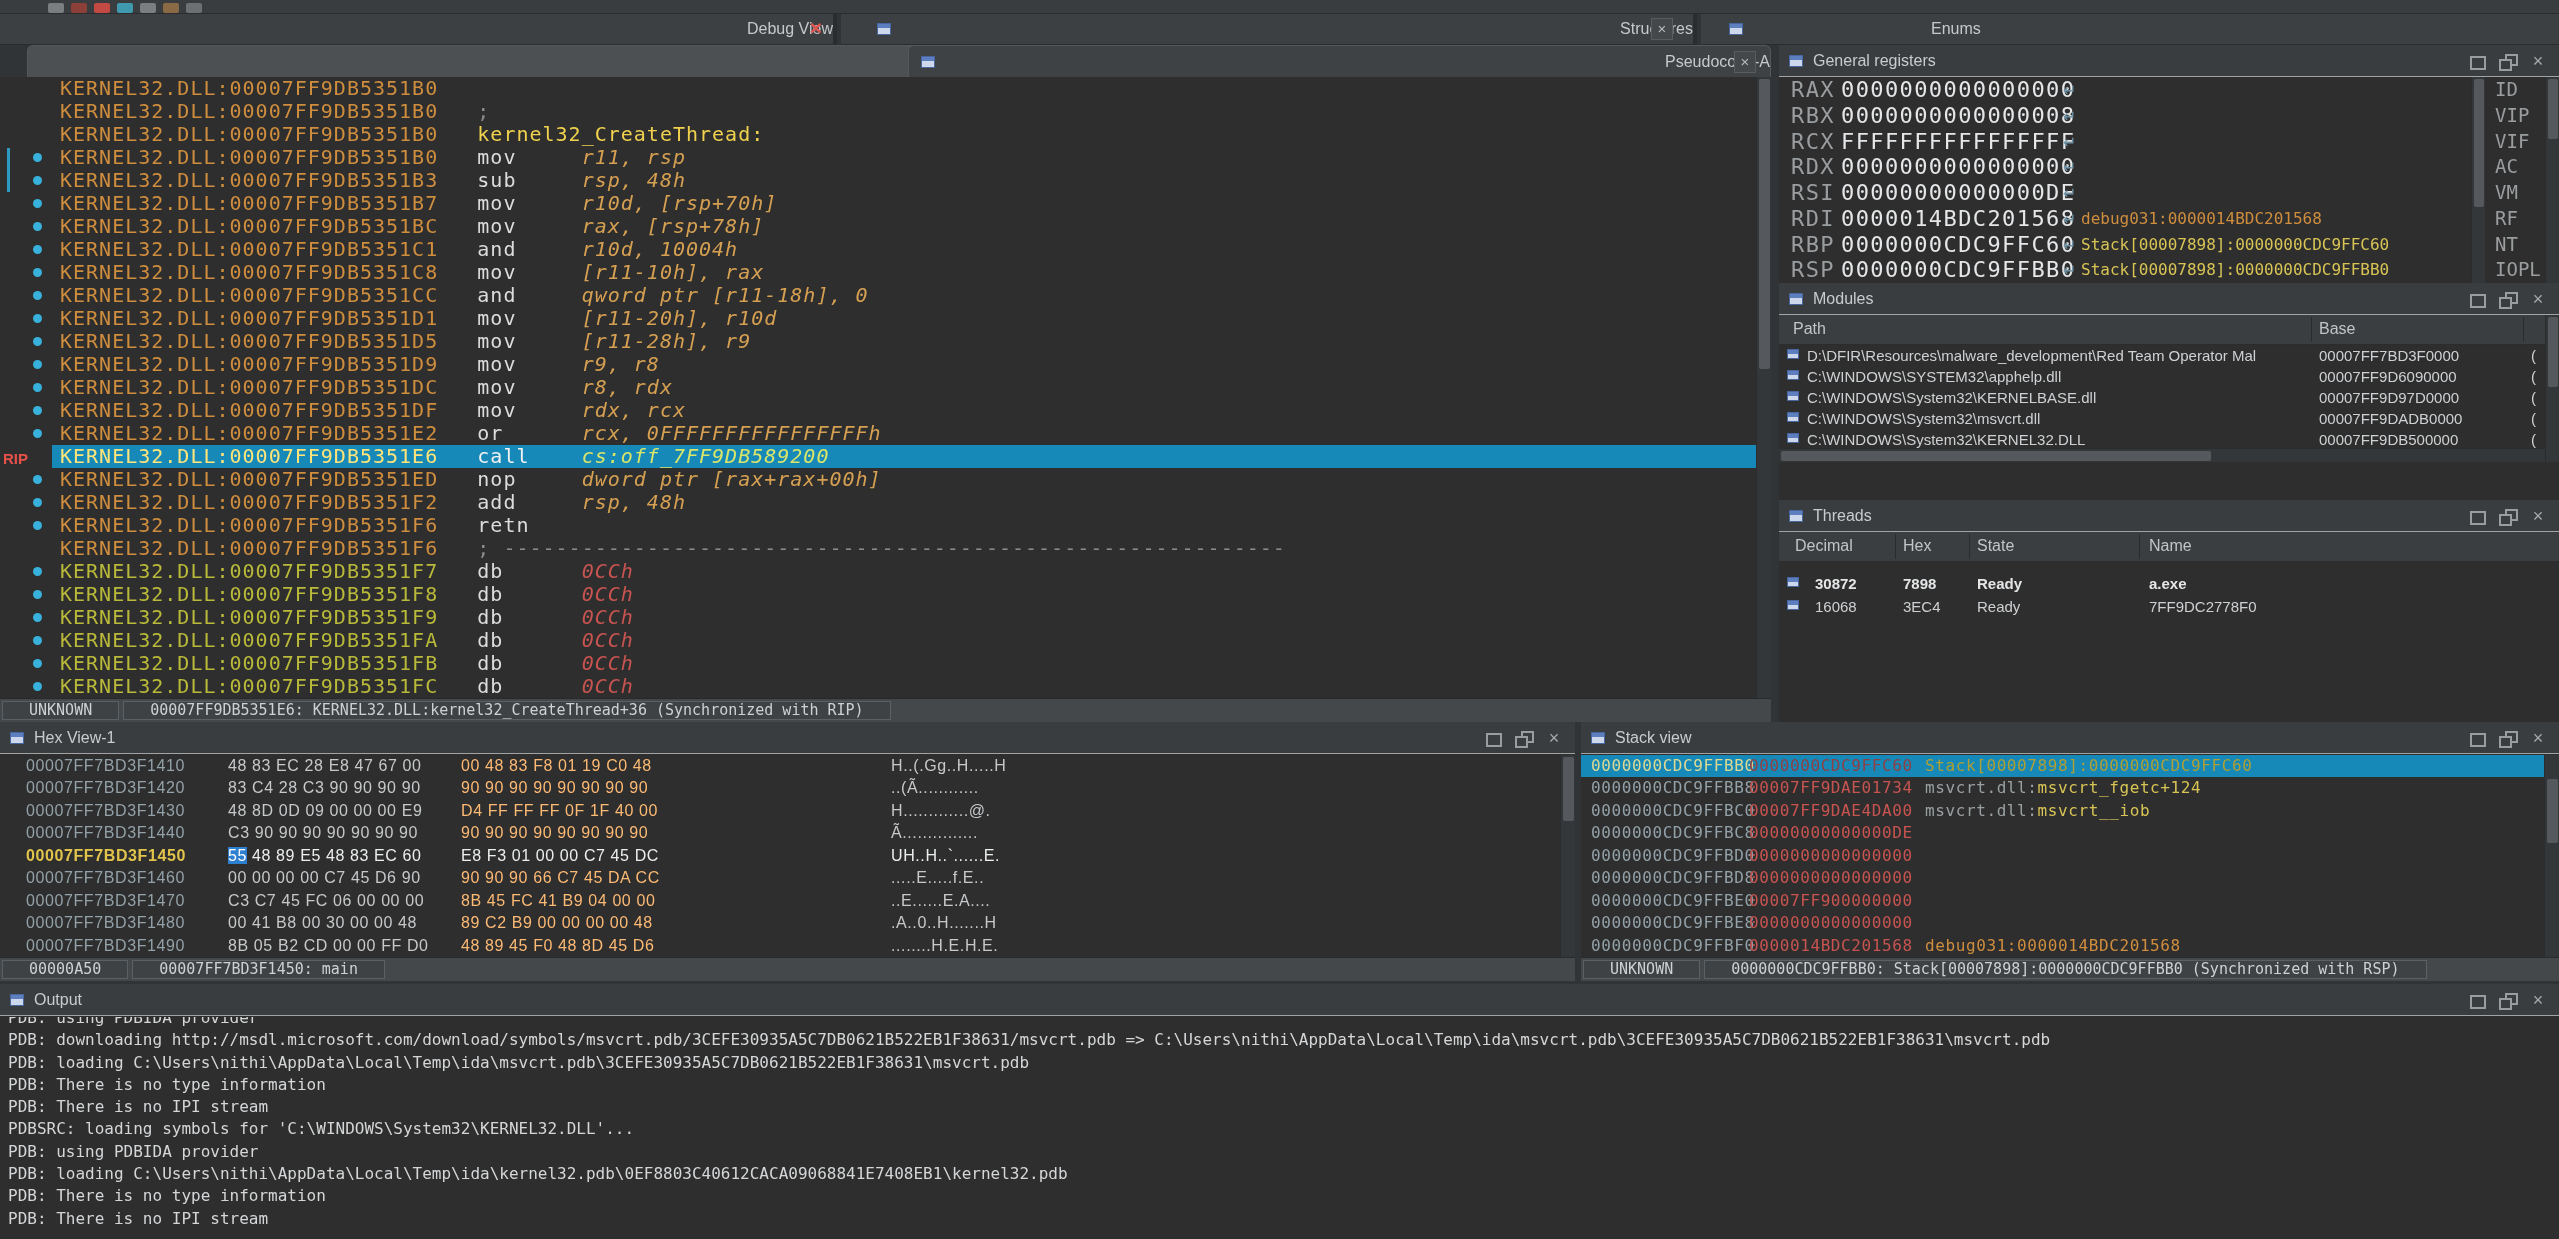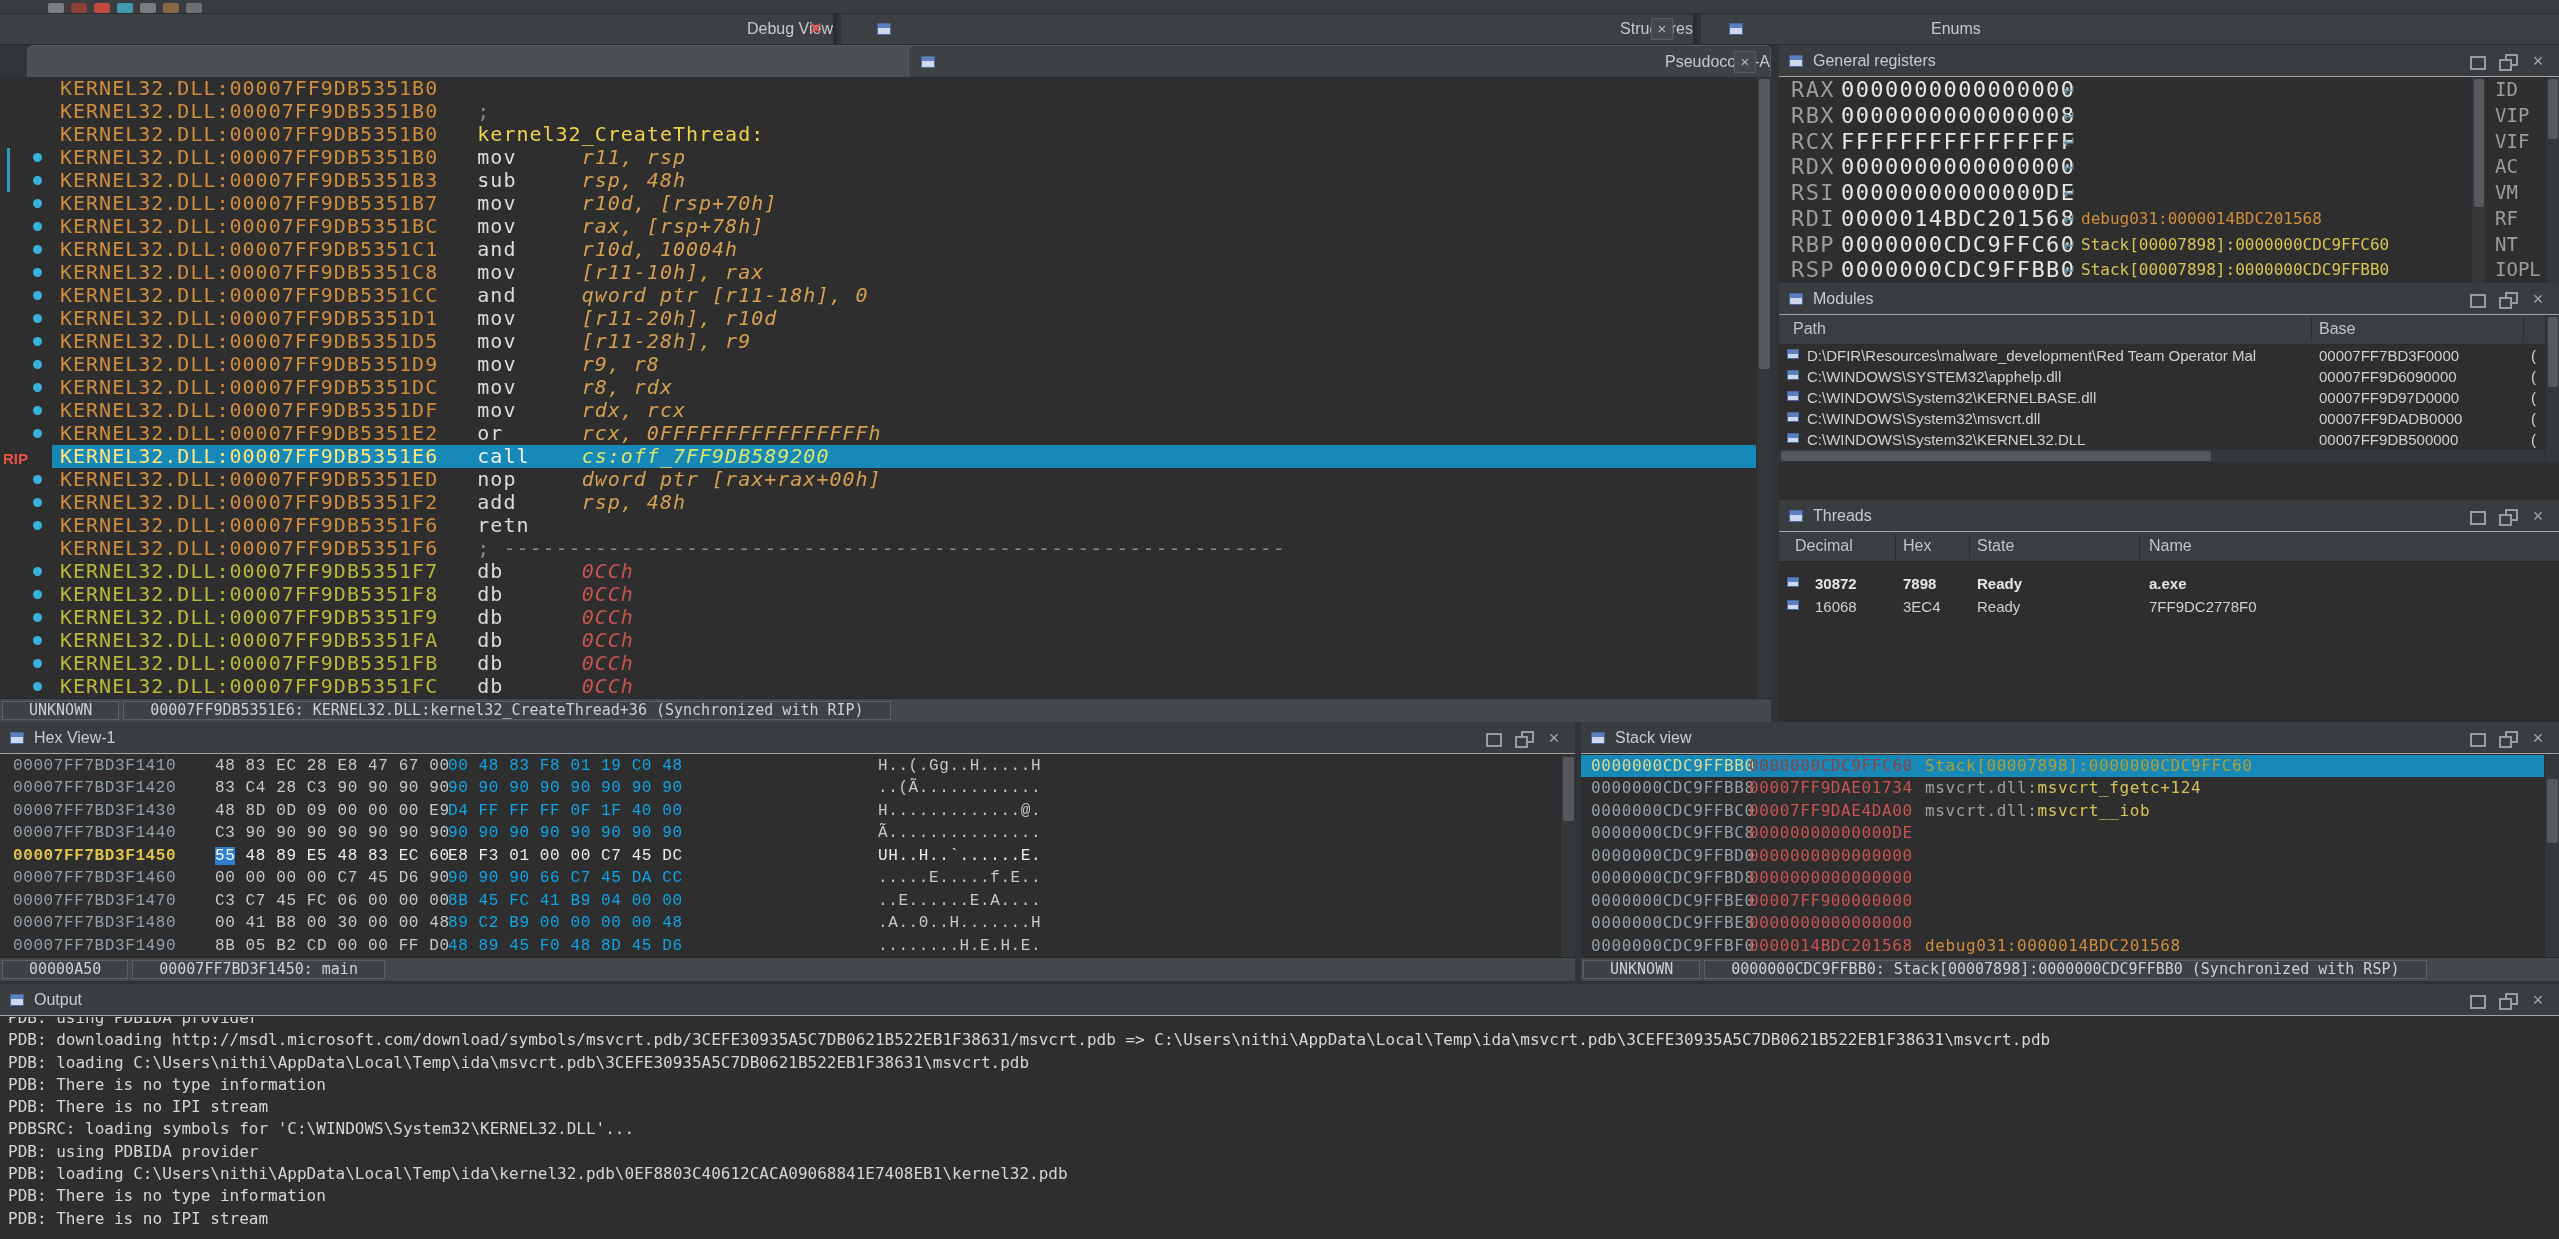--- a/index.html
+++ b/index.html
@@ -62,25 +62,25 @@
   .sbthumb{position:absolute;background:#55595d;border-radius:2px;}
 
   
   .statusbar{position:absolute;height:24px;background:#44484b;border-top:1px solid #27292b;display:flex;
              padding:2px;gap:4px;font-family:"DejaVu Sans Mono",monospace;font-size:15px;color:#ced1d3;}
   .stag,.stext{border:1px solid #5b6064;background:#3e4245;padding:0 26px;line-height:17px;white-space:pre;}
 
   
   #hexPanel{position:absolute;left:0;top:722px;width:1575px;height:259px;background:#2e2e2e;}
   #hexContent{position:absolute;left:0;top:33px;width:1575px;height:202px;overflow:hidden;}
-  .hrow{position:relative;height:22.44px;font-family:Liberation Mono, monospace;font-size:16px;
-        line-height:22.44px;letter-spacing:0.6px;white-space:pre;}
+  .hrow{position:relative;height:22.44px;font-family:Liberation Sans, sans-serif;font-size:16px;
+        line-height:22.44px;letter-spacing:0.6px;white-space:pre;margin-left:13px;}
   .haddr{position:absolute;left:13px;color:#93a1a8;}
   .hb1{position:absolute;left:215px;color:#c6c8ca;}
-  .hb2{position:absolute;left:448px;color:#0ea5e9;}
+  .hb2{position:absolute;left:448px;color:#fdba74;}
   .hascii{position:absolute;left:878px;color:#c6c8ca;}
   .hl .haddr{color:#e2c44c;font-weight:bold;}
   .hl .hb1,.hl .hb2,.hl .hascii{color:#eceeee;}
   .selbyte{background:#2d7fd0;color:#ffffff;}
 
   
   #stackPanel{position:absolute;left:1581px;top:722px;width:978px;height:259px;background:#2e2e2e;}
   #stackContent{position:absolute;left:0;top:33px;width:978px;height:202px;overflow:hidden;}
   .srow{position:relative;height:22.44px;font-family:"DejaVu Sans Mono",monospace;font-size:16px;
         line-height:22.44px;letter-spacing:0.6px;white-space:pre;}

